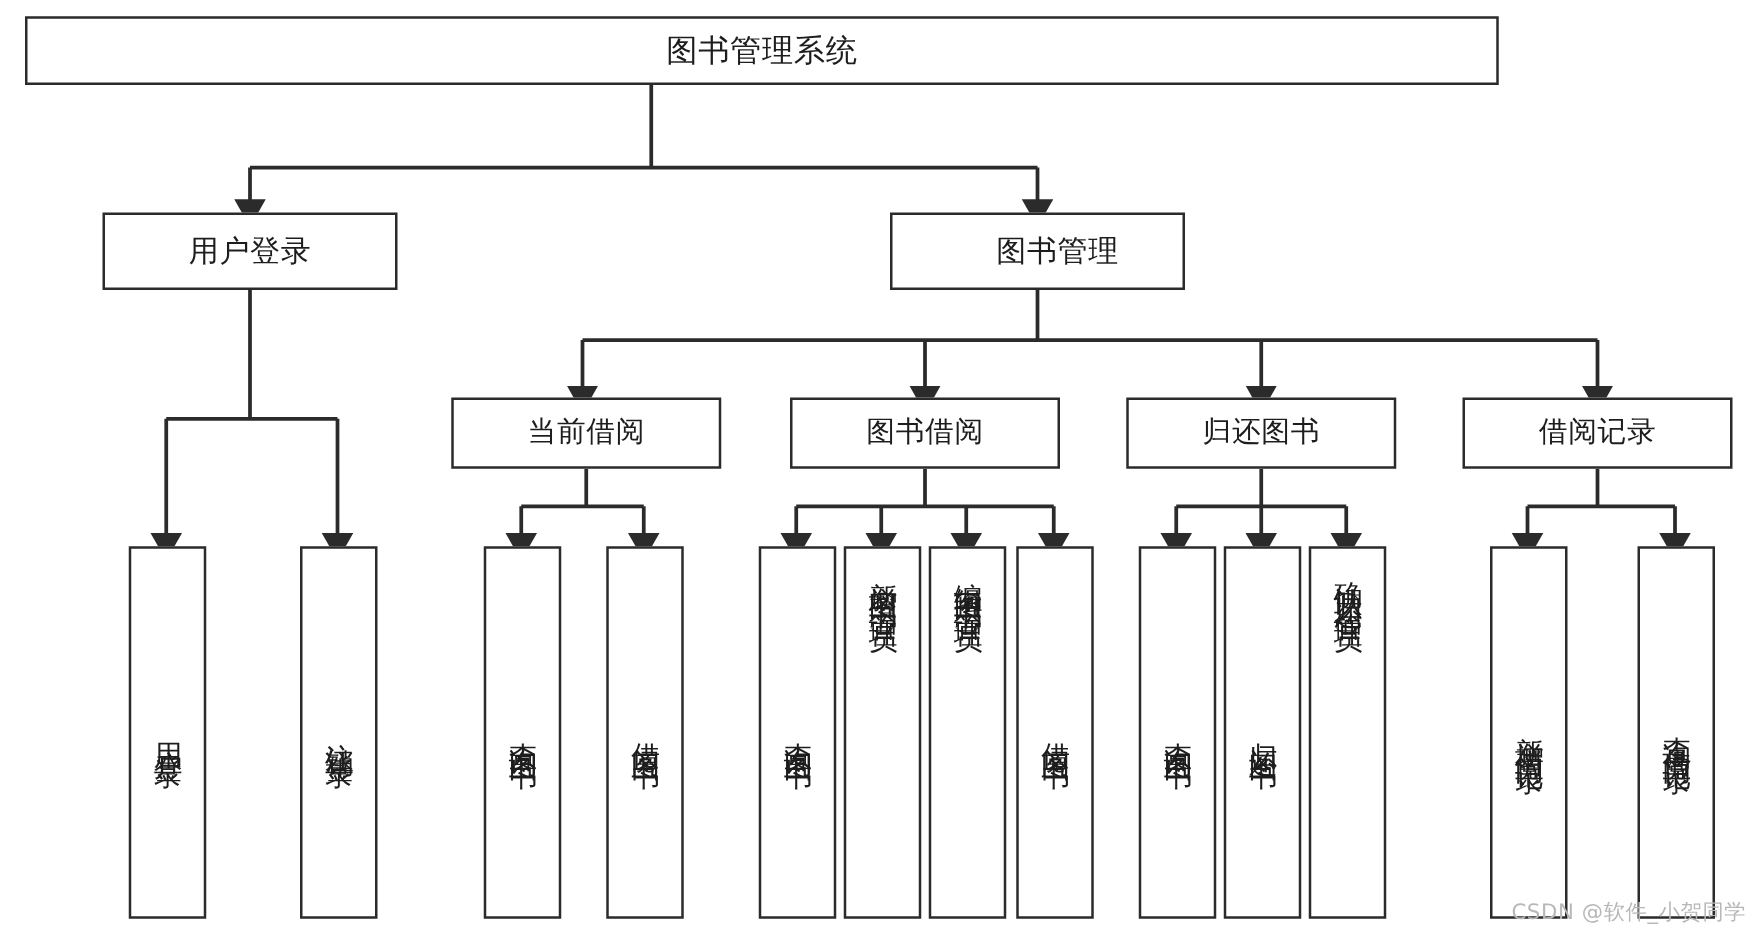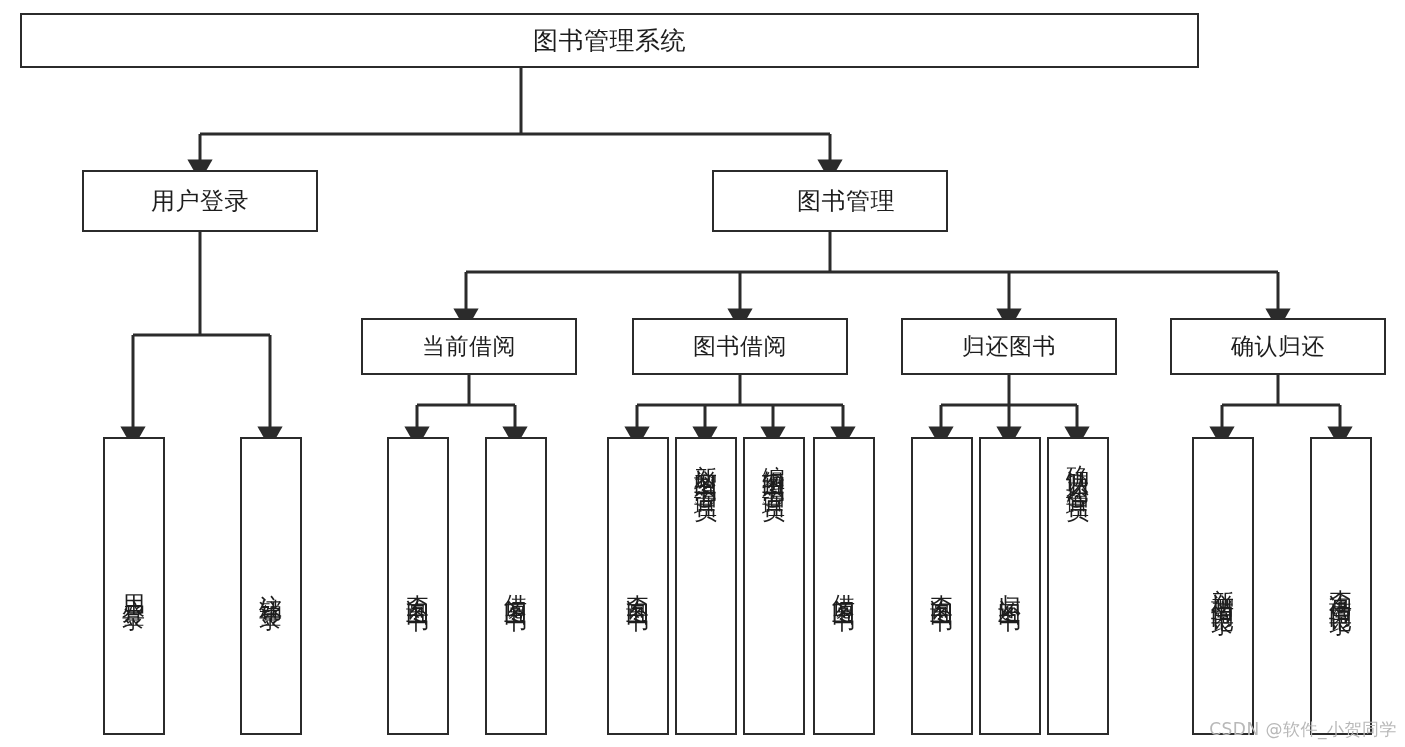--- a/index.html
+++ b/index.html
@@ -148,21 +148,21 @@
   <div class="node node-l3" style="left:361px; top:318px; width:216px; height:57px;">
     <span class="label">当前借阅</span>
   </div>
   <div class="node node-l3" style="left:632px; top:318px; width:216px; height:57px;">
     <span class="label">图书借阅</span>
   </div>
   <div class="node node-l3" style="left:901px; top:318px; width:216px; height:57px;">
     <span class="label">归还图书</span>
   </div>
   <div class="node node-l3" style="left:1170px; top:318px; width:216px; height:57px;">
-    <span class="label">确认归还</span>
+    <span class="label">借阅记录</span>
   </div>
 
   <div class="node node-leaf center-text" style="left:103px; top:437px; width:62px; height:298px;">
     <span class="label">用户登录</span>
   </div>
   <div class="node node-leaf center-text" style="left:240px; top:437px; width:62px; height:298px;">
     <span class="label">注销登录</span>
   </div>
 
   <div class="node node-leaf center-text" style="left:387px; top:437px; width:62px; height:298px;">

